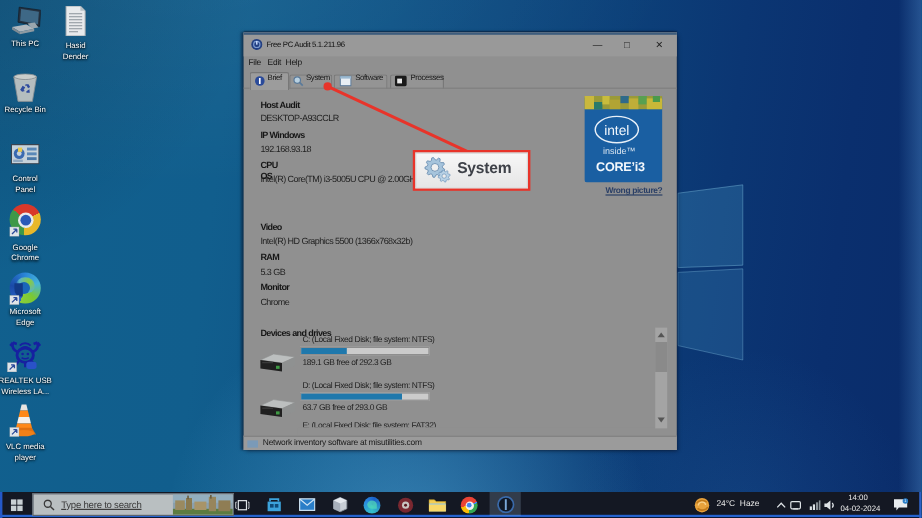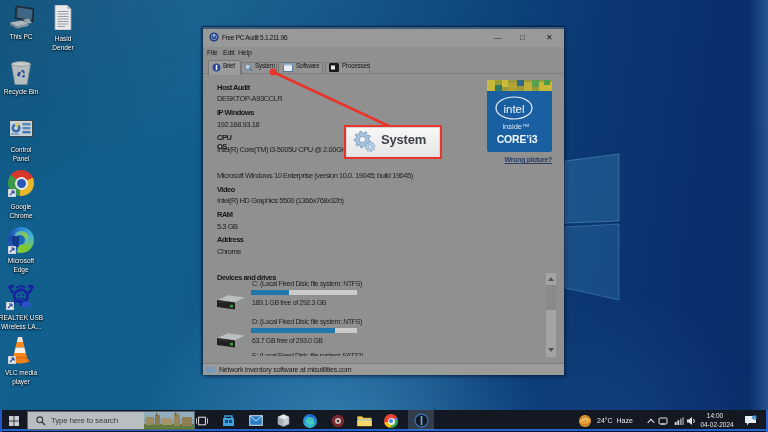--- a/index.html
+++ b/index.html
@@ -51,21 +51,21 @@
 #callout .inner { position:absolute; left:2px; top:2px; right:2px; bottom:2px;
   background:linear-gradient(#f7f7f7, #e6e6e6); border:1px solid rgba(200,200,200,0.6); }
 #callout .txt { position:absolute; left:37px; top:6.5px; font-size:13px; color:#3e4148; font-weight:bold;
   letter-spacing:-0.2px; }
 
 #taskbar { position:absolute; left:0; top:410px; width:768px; height:22px; background:#141823; }
 #tbline { position:absolute; left:0; top:429px; width:768px; height:2px; background:#2563cf; }
 #tbbottom { position:absolute; left:0; top:431px; width:768px; height:1px; background:#0a1432; }
 #search { position:absolute; left:27px; top:411px; width:168px; height:19px; background:#b9bfc1;
   border:1px solid #5a646e; }
-#search .ph { position:absolute; left:23px; top:3.5px; font-size:8px; letter-spacing:-0.2px; color:#3c3c3c; }
+#search .ph { position:absolute; left:23px; top:3.5px; font-size:8px; letter-spacing:-0.2px; color:#3c3c3c;text-decoration:underline; }
 .traytxt { position:absolute; color:#e8e8e8; font-size:6.5px; white-space:nowrap; }
 </style>
 </head>
 <body>
 <div id="desk"></div>
 
 <svg class="abs" style="left:500px;top:140px" width="140" height="175" viewBox="0 0 140 175">
 
   <polygon points="0,0 64,14 64,84 0,60" fill="rgba(80,170,215,0.10)"></polygon>
 
@@ -230,26 +230,25 @@
   <div class="abs" style="left:0;top:46px;width:5px;height:1px;background:#7f7f7f"></div>
   <div class="abs" style="left:37.5px;top:46px;width:323.5px;height:1px;background:#7f7f7f"></div>
 
   <div class="lbl" style="top:55.5px">Host Audit</div>
   <div class="val" style="top:67px">DESKTOP-A93CCLR</div>
   <div class="lbl" style="top:80.5px">IP Windows</div>
   <div class="val" style="top:92.5px">192.168.93.18</div>
   <div class="lbl" style="top:105.5px">CPU</div>
   <div class="val" style="top:117.5px">Intel(R) Core(TM) i3-5005U CPU @ 2.00GHz</div>
   <div class="lbl" style="top:115px">OS</div>
-  <div class="val" style="top:143.5px">Microsoft Windows 10 Enterprise (version 10.0. 19045; build 19045)</div>
   <div class="lbl" style="top:157.5px">Video</div>
   <div class="val" style="top:169px">Intel(R) HD Graphics 5500 (1366x768x32b)</div>
   <div class="lbl" style="top:182.5px">RAM</div>
   <div class="val" style="top:194.5px">5.3 GB</div>
-  <div class="lbl" style="top:207.5px">Address</div>
+  <div class="lbl" style="top:207.5px">Monitor</div>
   <div class="val" style="top:219.5px">Chrome</div>
   <div class="lbl" style="top:246px">Devices and drives</div>
 
   <svg class="abs" style="left:284px;top:53px" width="65" height="72" viewBox="0 0 65 72">
     <rect x="0" y="0" width="65" height="72" rx="2" fill="#1a5fa2"></rect>
     <rect x="0" y="0" width="65" height="11" fill="#9a9a38"></rect>
     <rect x="0" y="0" width="8" height="11" fill="#c9b83e"></rect>
     <rect x="8" y="5" width="7" height="6" fill="#2a7a6a"></rect>
     <rect x="15" y="0" width="6" height="7" fill="#c8bc3c"></rect>
     <rect x="21" y="3" width="9" height="8" fill="#b2a434"></rect>

